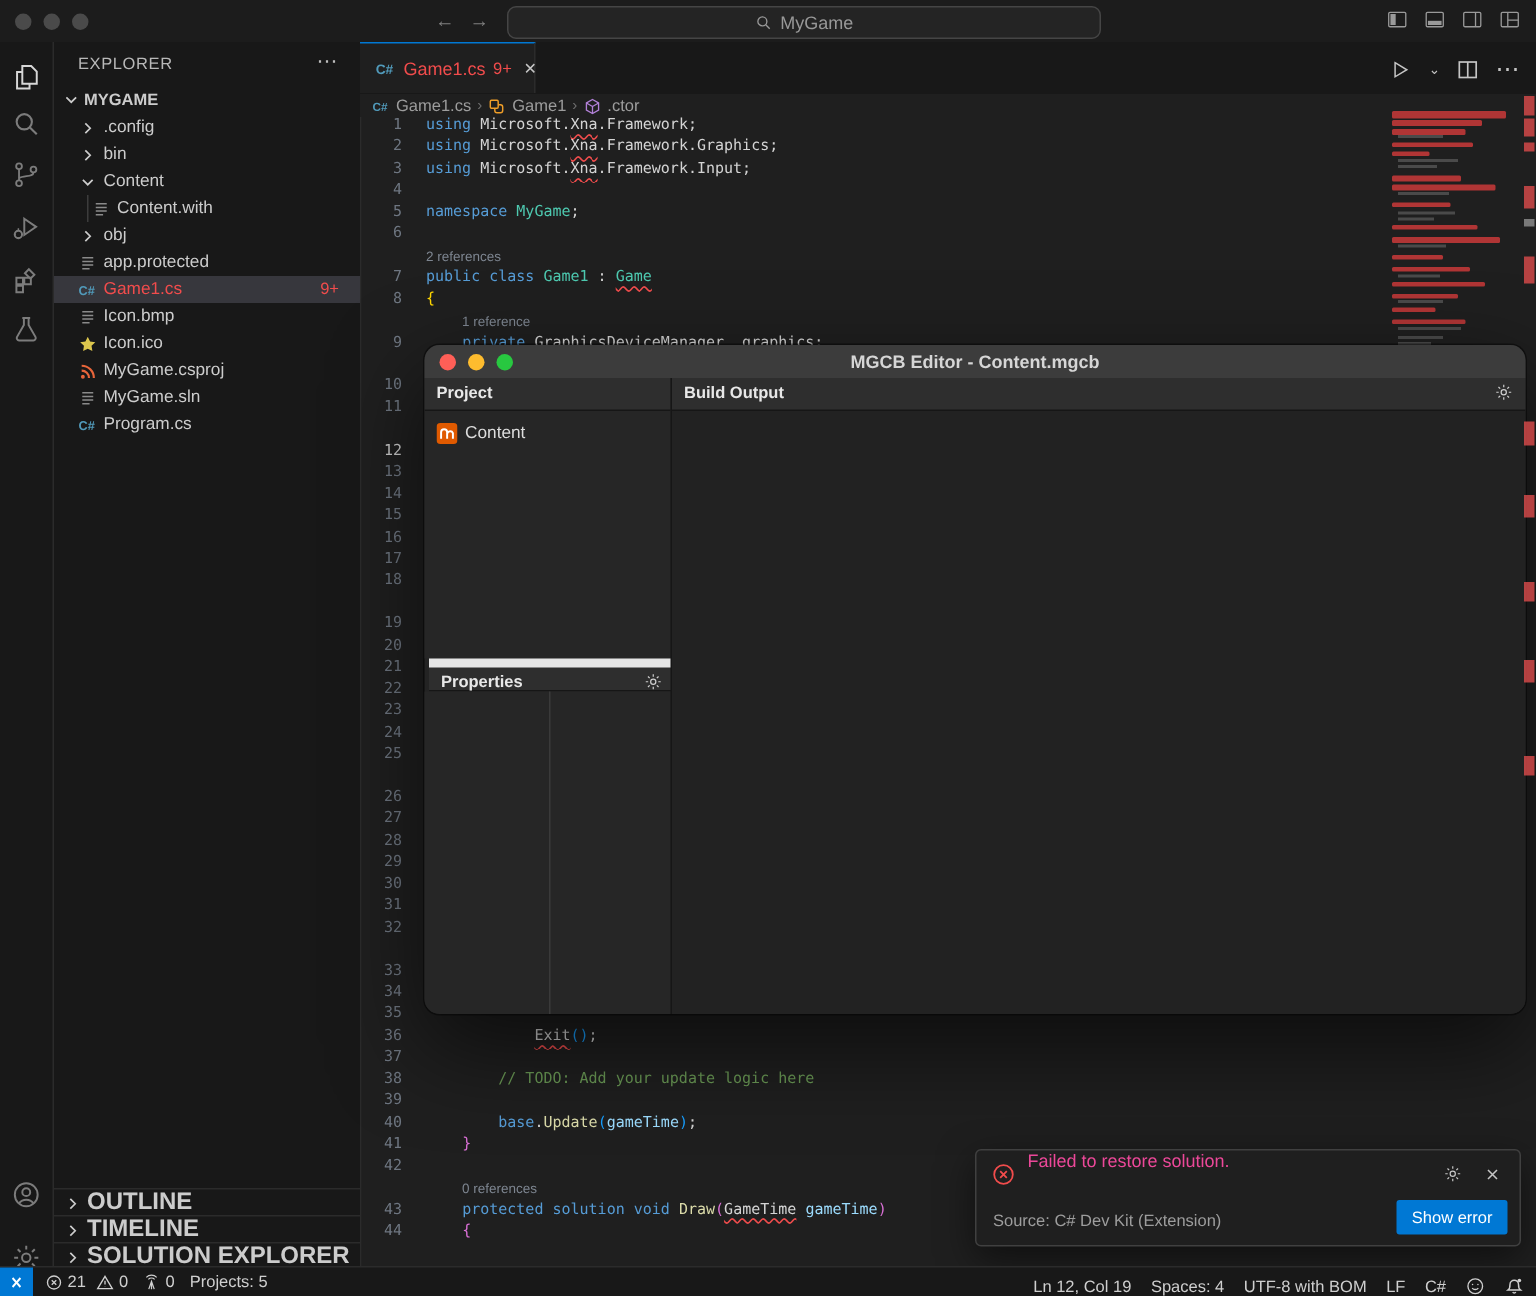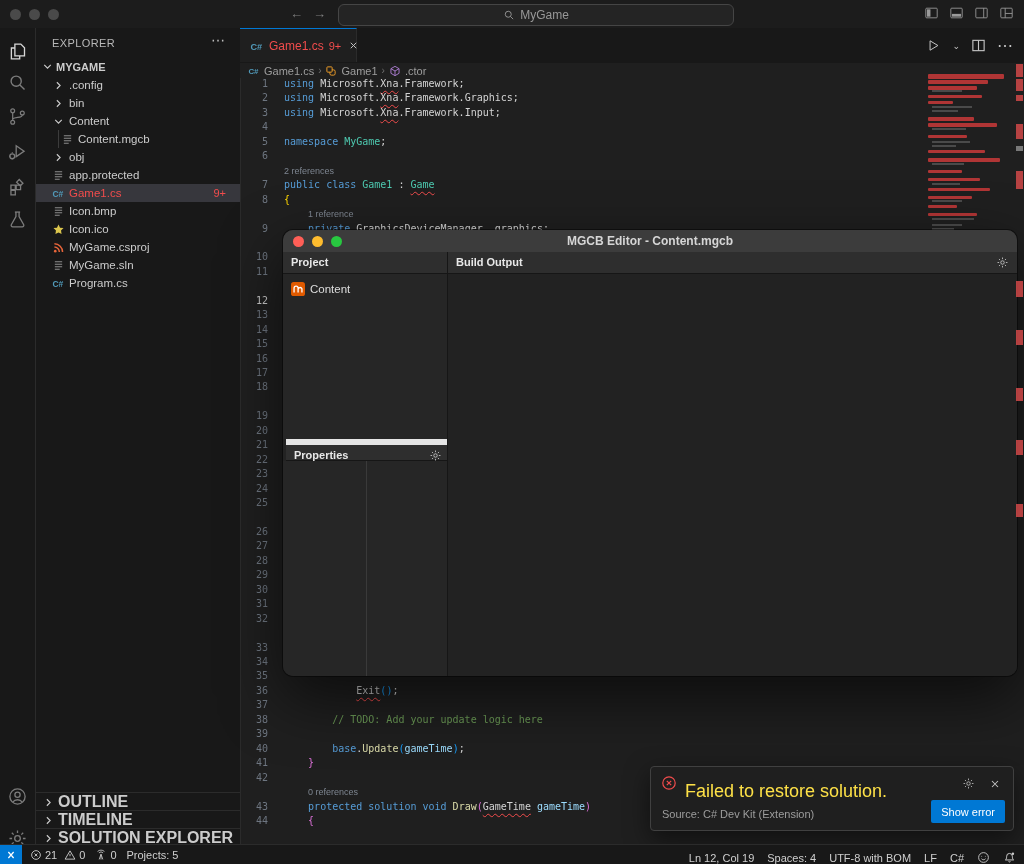--- a/index.html
+++ b/index.html
@@ -89,21 +89,21 @@
   .mgcb-item{position:absolute;left:0;top:6px;width:100%;height:18px;display:flex;align-items:center;font-size:11.5px;color:#dddddd;cursor:pointer;}
   .mg-ic{margin-left:8px;width:14px;height:14px;display:flex;}
   .mg-ic svg{width:14px;height:14px;}
   .mgcb-item span.lbl{margin-left:5px;}
   .props-body{position:absolute;left:0;top:231px;width:164px;bottom:0;background:#262626;border-radius:0 0 0 10px;}
   .props-div{position:absolute;left:83px;top:0;bottom:0;border-left:1px solid #3a3a3a;}
   .build-body{position:absolute;left:165px;top:44px;right:0;bottom:0;background:#222222;border-radius:0 0 10px 0;}
   
   .toast{position:absolute;left:650px;top:766px;width:362px;height:63px;background:#1f1f1f;border:1px solid #404040;
          border-radius:4px;z-index:40;box-shadow:0 8px 24px rgba(0,0,0,.5);}
-  .toast-msg{position:absolute;left:34px;top:14px;font-size:18px;color:#fde047;}
+  .toast-msg{position:absolute;left:34px;top:0;font-size:12px;color:#ec4899;}
   .toast-err{position:absolute;left:10px;top:8px;width:16px;height:16px;}
   .toast-err svg{width:16px;height:16px;}
   .toast-gear{position:absolute;right:38px;top:9px;color:#c5c5c5;}
   .toast-gear svg{width:13px;height:13px;}
   .toast-close{position:absolute;right:12px;top:9px;color:#c5c5c5;}
   .toast-close svg{width:12px;height:12px;}
   .toast-src{position:absolute;left:11px;top:41px;font-size:11px;color:#9d9d9d;}
   .toast-btn{position:absolute;right:8px;top:33px;height:23px;padding:0 10px;background:#0078d4;color:#ffffff;
              font-size:11px;border:none;border-radius:2px;display:flex;align-items:center;cursor:pointer;}
   
@@ -270,21 +270,21 @@
           </span>
           <span class="flb">Content</span>
         </div>
         <div class="frow" style="top: 102px;">
           <span class="guide"></span>
           <span class="fic nested">
             <svg viewBox="0 0 16 16" fill="none" stroke="currentColor" stroke-width="1.3">
               <path d="M3.5 3.5h9M3.5 6.5h9M3.5 9.5h9M3.5 12.5h6"></path>
             </svg>
           </span>
-          <span class="flb">Content.mgcb</span>
+          <span class="flb">Content.with</span>
         </div>
         <div class="frow" style="top: 120px;">
           <span class="fic chev-ic">
             <svg viewBox="0 0 16 16" fill="none" stroke="currentColor" stroke-width="1.4">
               <path d="M6 4l4 4-4 4"></path>
             </svg>
           </span>
           <span class="flb">obj</span>
         </div>
         <div class="frow" style="top: 138px;">

